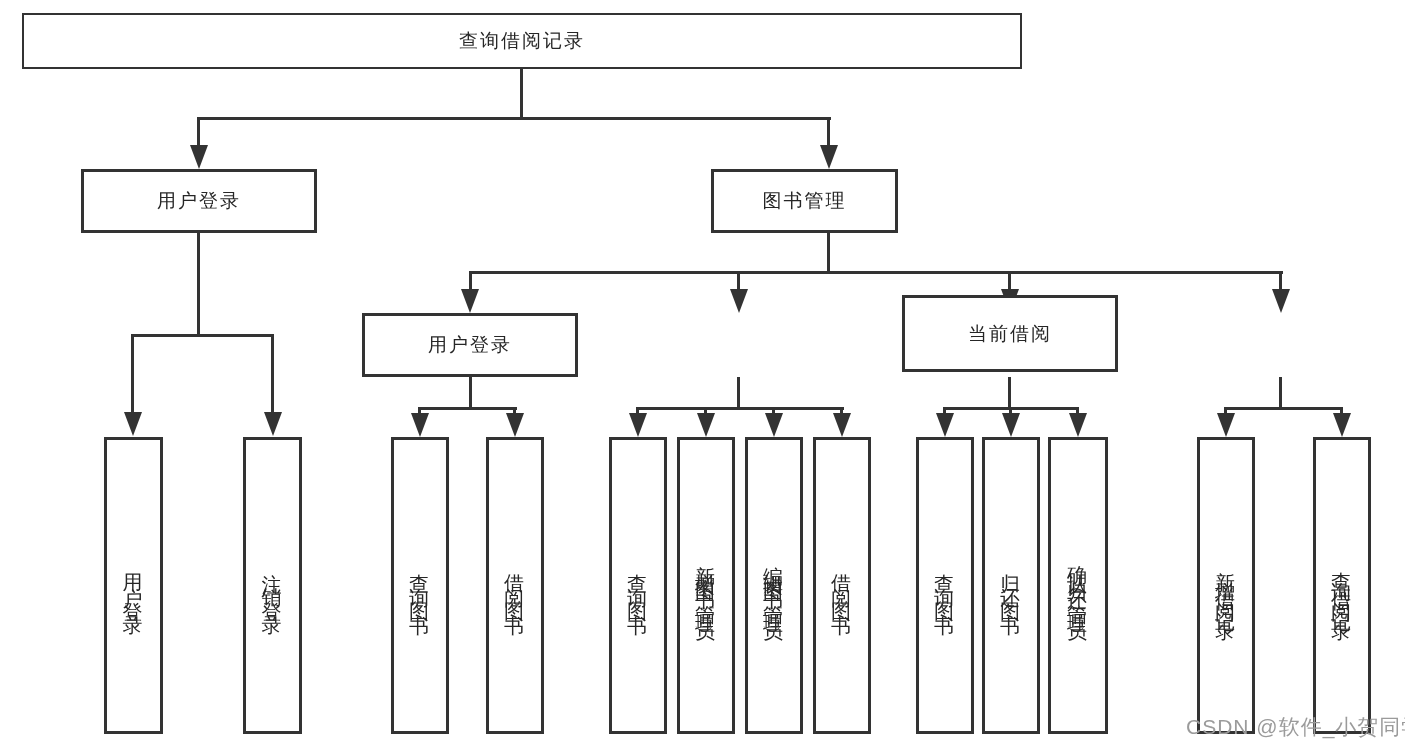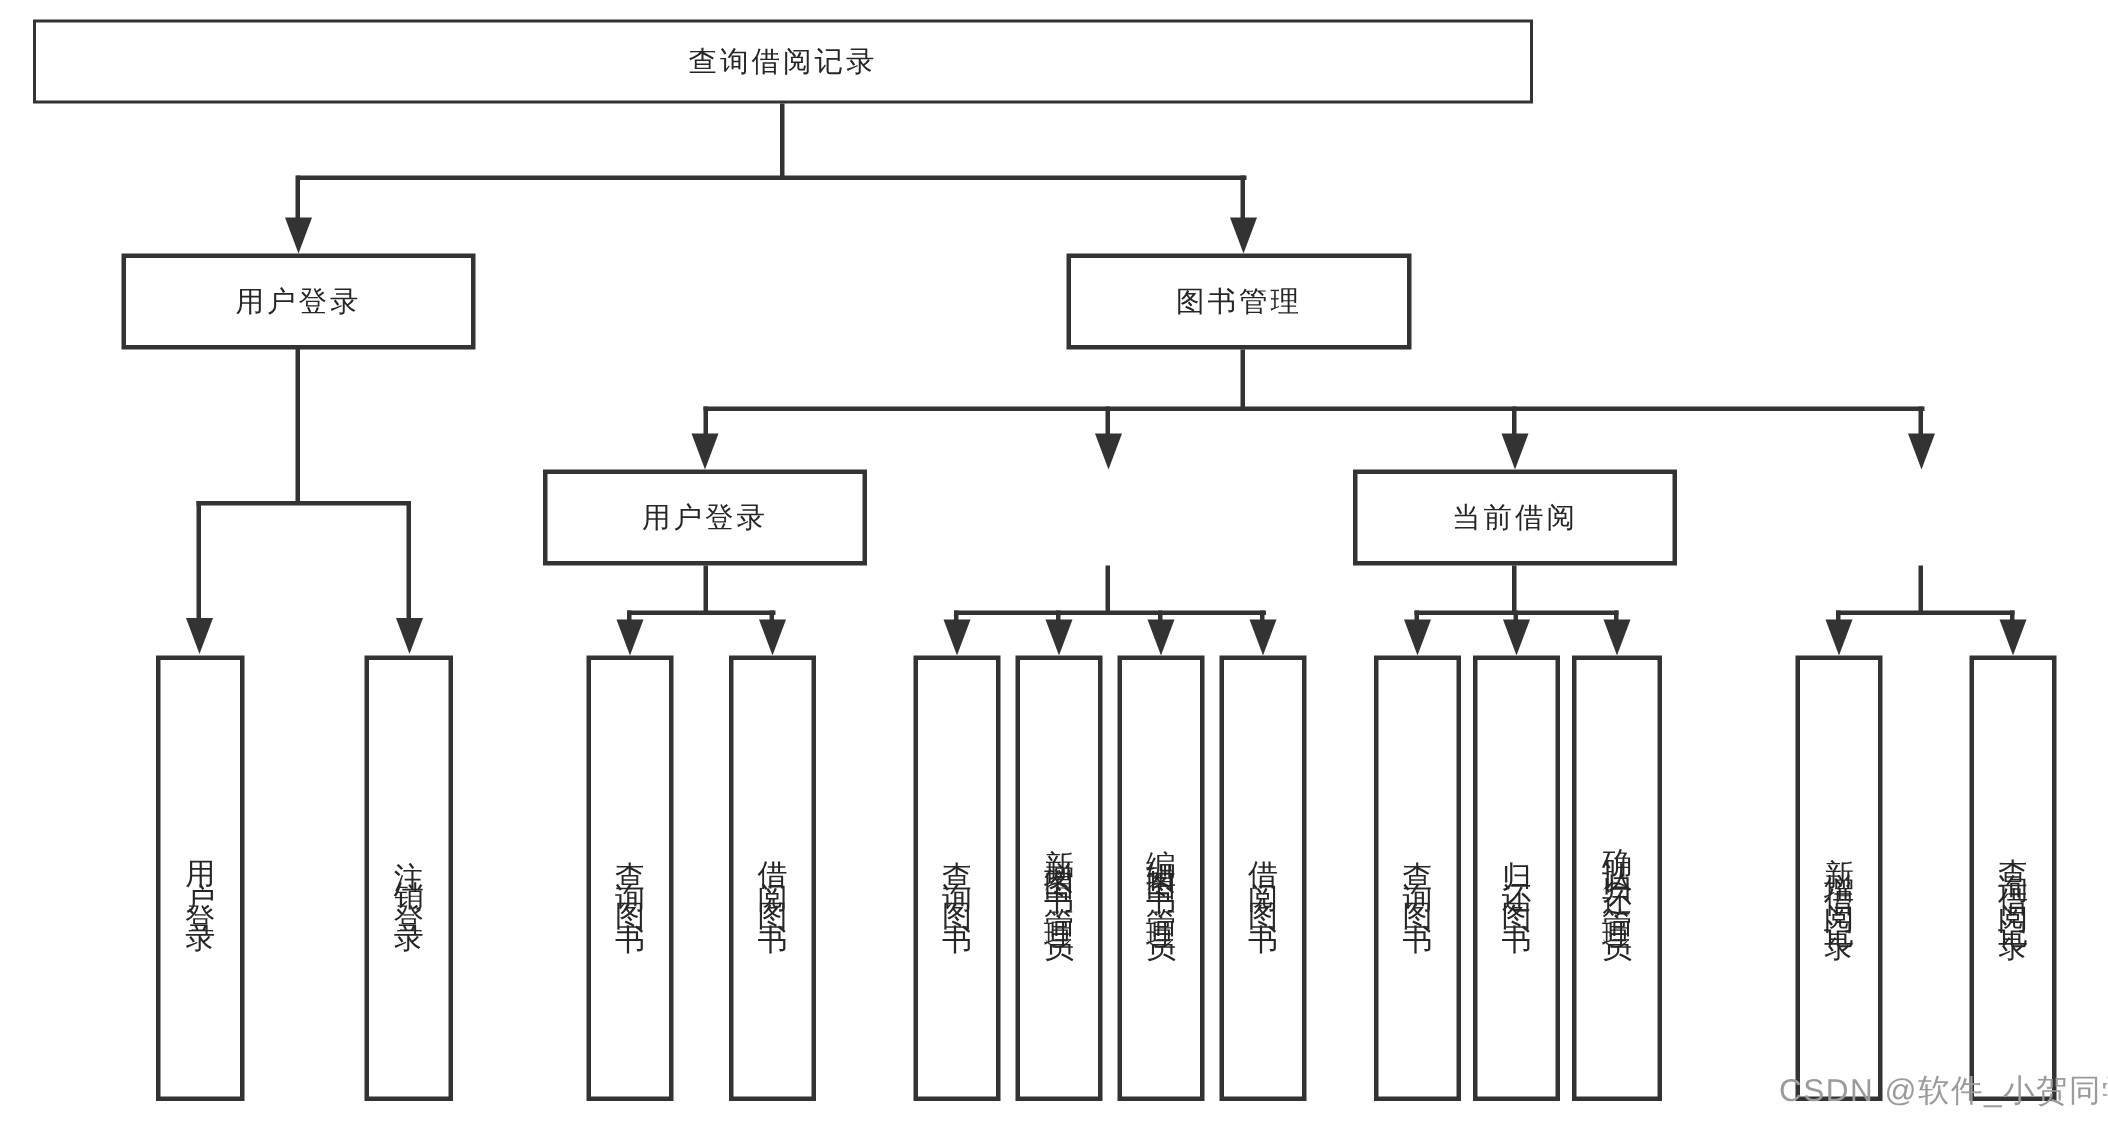--- a/index.html
+++ b/index.html
@@ -42,21 +42,21 @@
   <div class="vl" style="left:520px;top:69px;height:50px;"></div>
   <div class="hl" style="left:198px;top:117px;width:633px;"></div>
   <div class="vl" style="left:197px;top:117px;height:30px;"></div>
   <div class="head" style="left:190px;top:145px;"></div>
   <div class="vl" style="left:827px;top:117px;height:30px;"></div>
   <div class="head" style="left:820px;top:145px;"></div>
 
   <div class="node hbox" style="left:81px;top:169px;width:236px;height:64px;">
     <span>用户登录</span>
   </div>
-  <div class="node hbox" style="left:711px;top:169px;width:230px;height:64px;">
+  <div class="node hbox" style="left:711px;top:169px;width:187px;height:64px;">
     <span>图书管理</span>
   </div>
 
   <div class="vl" style="left:197px;top:232px;height:104px;"></div>
   <div class="hl" style="left:131px;top:334px;width:143px;"></div>
   <div class="vl" style="left:131px;top:334px;height:80px;"></div>
   <div class="head" style="left:124px;top:412px;"></div>
   <div class="vl" style="left:271px;top:334px;height:80px;"></div>
   <div class="head" style="left:264px;top:412px;"></div>
 
@@ -67,21 +67,21 @@
   <div class="vl" style="left:737px;top:271px;height:20px;"></div>
   <div class="head" style="left:730px;top:289px;"></div>
   <div class="vl" style="left:1008px;top:271px;height:20px;"></div>
   <div class="head" style="left:1001px;top:289px;"></div>
   <div class="vl" style="left:1279px;top:271px;height:20px;"></div>
   <div class="head" style="left:1272px;top:289px;"></div>
 
   <div class="node hbox" style="left:362px;top:313px;width:216px;height:64px;">
     <span>用户登录</span>
   </div>
-  <div class="node hbox" style="left:902px;top:313px;width:216px;height:64px;">
+  <div class="node hbox" style="left:902px;top:295px;width:216px;height:77px;">
     <span>当前借阅</span>
   </div>
 
   <div class="vl" style="left:469px;top:377px;height:31px;"></div>
   <div class="hl" style="left:418px;top:407px;width:99px;"></div>
   <div class="vl" style="left:418px;top:407px;height:9px;"></div>
   <div class="head" style="left:411px;top:413px;"></div>
   <div class="vl" style="left:513px;top:407px;height:9px;"></div>
   <div class="head" style="left:506px;top:413px;"></div>
 

